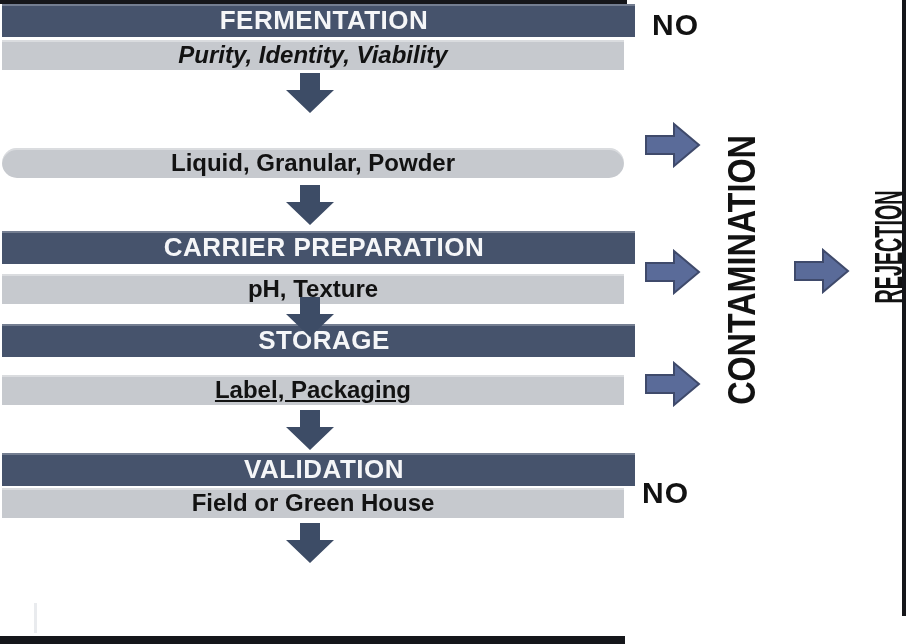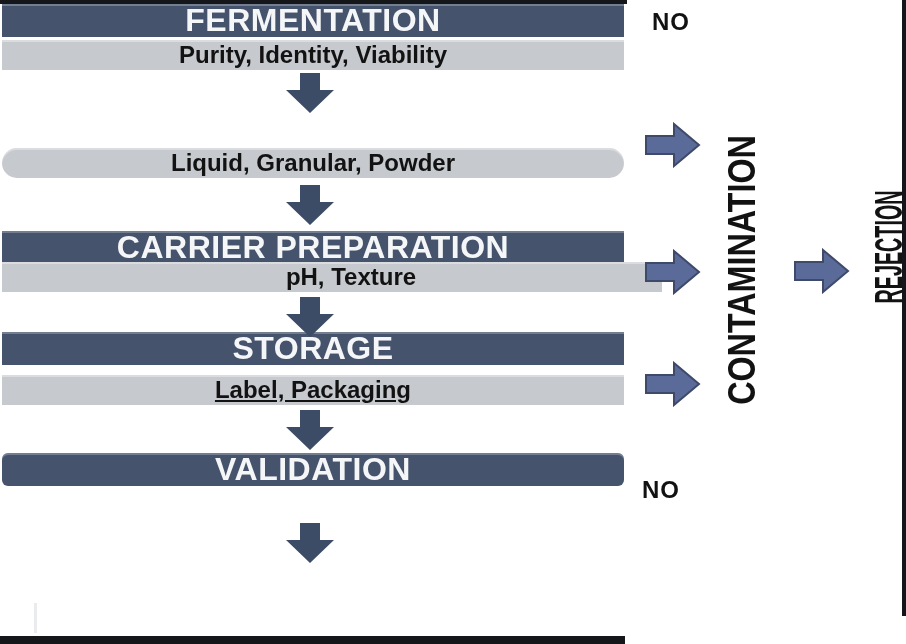--- a/index.html
+++ b/index.html
@@ -18,39 +18,40 @@
     width:906px;height:644px;
     background:#ffffff;
     overflow:hidden;
     font-family:"Liberation Sans", sans-serif;
   }
   .edge{position:absolute;background:var(--edge-black);}
   .stage-title{
     position:absolute;left:2px;width:622px;height:33px;
     background:var(--stage-bar);
     color:var(--text-light);
-    font-weight:bold;font-size:32px;letter-spacing:0.5px;
+    font-weight:bold;font-size:26px;letter-spacing:0.5px;
     display:flex;align-items:center;justify-content:center;
     box-shadow:inset 0 2px 0 rgba(255,255,255,0.25);
+    padding-left:11px;
   }
   .stage-sub{
     position:absolute;left:2px;width:622px;height:30px;
     background:var(--detail-bar);
     color:var(--text-dark);
     font-weight:bold;font-size:24px;
     display:flex;align-items:center;justify-content:center;
     box-shadow:inset 0 2px 0 rgba(255,255,255,0.35);
   }
   .down-arrow{position:absolute;width:48px;height:40px;}
   .down-arrow polygon{fill:var(--down-arrow);}
   .side-arrow{position:absolute;width:56px;height:46px;}
   .side-arrow polygon{fill:var(--side-arrow-fill);stroke:var(--side-arrow-outline);stroke-width:2;}
   .no-label{
     position:absolute;color:var(--text-dark);
-    font-weight:bold;font-size:24px;letter-spacing:1px;
+    font-weight:bold;font-size:30px;letter-spacing:1px;
   }
   .vlabel{
     position:absolute;color:var(--text-dark);
     font-weight:bold;font-size:38px;white-space:nowrap;
   }
   .vlabel.contamination{
     left:742px;top:270px;
     transform:translate(-50%,-50%) rotate(-90deg) scaleX(0.85);
   }
   .vlabel.rejection{
@@ -62,31 +63,32 @@
 </head>
 <body>
 
 <div id="canvas">
 
   <div class="edge" style="left:0;top:0;width:627px;height:4px;"></div>
   <div class="edge" style="left:0;top:636px;width:625px;height:8px;"></div>
   <div class="edge" style="left:902px;top:0;width:4px;height:616px;"></div>
 
   <div class="stage-title" style="top:4px;">FERMENTATION</div>
-  <div class="stage-sub" style="top:40px;">Purity, Identity, Viability</div>
+  <div class="stage-sub" style="top:40px;font-style:italic;">Purity, Identity, Viability</div>
 
   <div class="stage-sub" style="top:148px;border-radius:15px;">Liquid, Granular, Powder</div>
 
   <div class="stage-title" style="top:231px;">CARRIER PREPARATION</div>
-  <div class="stage-sub" style="top:262px;padding-left:38px;">pH, Texture</div>
+  <div class="stage-sub" style="top:274px;">pH, Texture</div>
 
-  <div class="stage-title" style="top:332px;">STORAGE</div>
+  <div class="stage-title" style="top:324px;">STORAGE</div>
   <div class="stage-sub" style="top:375px;text-decoration:underline;">Label, Packaging</div>
 
-  <div class="stage-title" style="top:453px;border-radius:6px;">VALIDATION</div>
+  <div class="stage-title" style="top:453px;">VALIDATION</div>
+  <div class="stage-sub" style="top:488px;">Field or Green House</div>
 
   <div class="cell-divider" style="left:34px;top:603px;width:3px;height:30px;"></div>
 
   <svg class="down-arrow" style="left:286px;top:73px;" viewBox="0 0 48 40">
       <polygon points="14,0 34,0 34,17 48,17 24,40 0,17 14,17"></polygon>
     </svg>
   <svg class="down-arrow" style="left:286px;top:185px;" viewBox="0 0 48 40">
       <polygon points="14,0 34,0 34,17 48,17 24,40 0,17 14,17"></polygon>
     </svg>
   <svg class="down-arrow" style="left:286px;top:297px;" viewBox="0 0 48 40">

